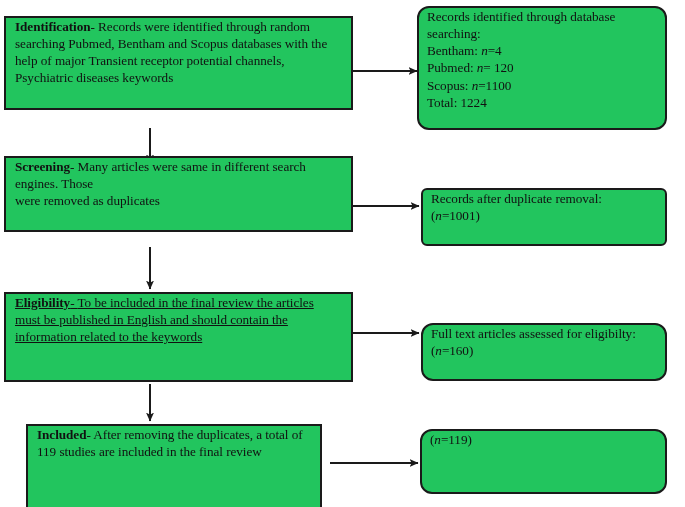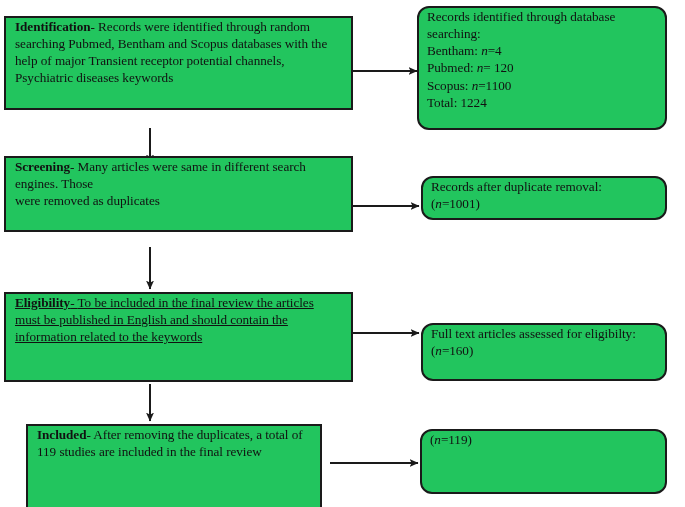--- a/index.html
+++ b/index.html
@@ -118,21 +118,21 @@
     </div>
   </div>
 
   <div class="box stage-box" style="left:4px; top:156px; width:349px; height:76px;">
     <div class="box-text">
       <span class="stage-label">Screening</span><span>- </span><span>Many articles were same in different search engines. Those</span><br>
       <span>were removed as duplicates</span>
     </div>
   </div>
 
-  <div class="box result-box" style="left:421px; top:176px; width:246px; height:44px;">
+  <div class="box result-box" style="left:421px; top:188px; width:246px; height:58px;border-radius:6px;">
     <div class="box-text">
       <div>Records after duplicate removal:</div>
       <div><span>(</span><span class="nvar">n</span><span>=1001)</span></div>
     </div>
   </div>
 
   <div class="box stage-box" style="left:4px; top:292px; width:349px; height:90px;text-decoration:underline;">
     <div class="box-text">
       <span class="stage-label">Eligibility</span><span>- </span><span>To be included in the final review the articles must be published in English and should contain the information related to the keywords</span>
     </div>

